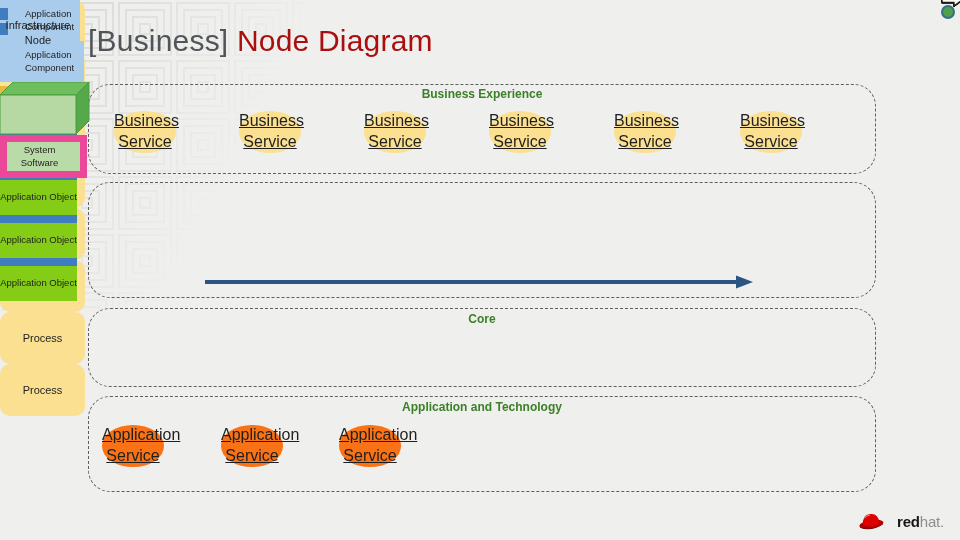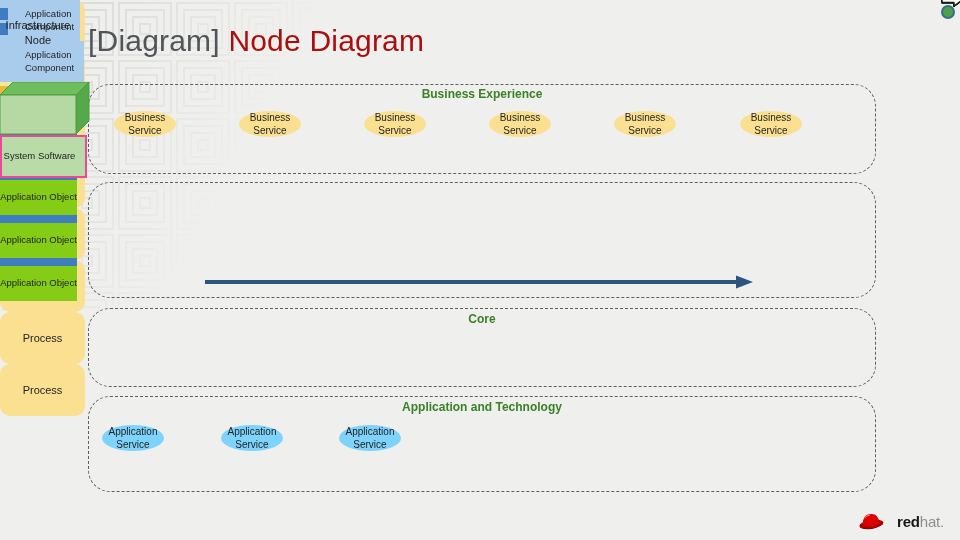--- a/index.html
+++ b/index.html
@@ -30,25 +30,25 @@
     font-size:12px;font-weight:700;color:#3c8028;
   }
   .s1{top:84px;height:90px;}
   .s2{top:182px;height:116px;}
   .s3{top:308px;height:79px;}
   .s4{top:396px;height:96px;}
 
   .ellipse{
     position:absolute;border-radius:50%;
     display:flex;align-items:center;justify-content:center;text-align:center;
-    font-size:10px;line-height:1.3;color:#1f1f1f;
+    font-size:16px;line-height:1.3;color:#1f1f1f;text-decoration:underline;
   }
   .ellipse span{display:block;width:62px;}
   .yellow-el{background:#fbe091;}
-  .blue-el{background:#7dd3fc;align-items:center;}
+  .blue-el{background:#f97316;align-items:center;}
   
   .layer{position:absolute;left:0;top:0;width:960px;height:540px;pointer-events:none;}
 
   .process{
     width:85px;height:52px;border-radius:10px;background:#fbe091;
     display:flex;align-items:center;justify-content:center;
     font-size:11px;color:#1f1f1f;
   }
   .parrow{position:absolute;right:-5px;top:-8px;}
 
@@ -73,21 +73,21 @@
   .ctab1{top:8px;}
   .ctab2{top:23px;}
 
   .node{width:90px;height:53px;}
   .node .node-label{
     position:absolute;left:0;top:13px;width:76px;height:39px;
     display:flex;align-items:center;justify-content:center;text-align:center;
     font-size:11px;line-height:1.3;color:#1f1f1f;
   }
   .software{
-    width:87px;height:43px;background:#b9dba7;border:2px solid #ec4899;box-sizing:border-box;
+    width:87px;height:43px;background:#b9dba7;border:7px solid #ec4899;box-sizing:border-box;
     display:flex;align-items:center;justify-content:center;text-align:center;
     font-size:9.5px;line-height:1.3;color:#1f1f1f;
   }
   .software span{display:block;padding-right:8px;}
   .sw-circle{
     position:absolute;right:5px;top:5px;width:14px;height:14px;border-radius:50%;
     background:#4fa04a;border:2px solid #356f8a;box-sizing:border-box;
   }
 
   .flow-arrow{position:absolute;left:200px;top:274px;}
@@ -112,21 +112,21 @@
           <rect x="3" y="3" width="52" height="52"></rect>
           <rect x="10" y="10" width="38" height="38"></rect>
           <rect x="17" y="17" width="24" height="24"></rect>
           <rect x="24" y="24" width="10" height="10"></rect>
         </g>
       </pattern>
     </defs>
     <rect width="430" height="310" fill="url(#sqp)"></rect>
   </svg>
 
-  <h1 class="title"><span class="t-gray">[Diagram] </span><span class="t-red">Node Diagram</span></h1>
+  <h1 class="title"><span class="t-gray">[Business] </span><span class="t-red">Node Diagram</span></h1>
 
   <div class="section s1"></div>
   <div class="layer">
     <div class="sec-title" style="position:absolute;left:88px;width:788px;top:87px">Business Experience</div>
     <div class="ellipse yellow-el" style="left:114px;top:111px">
         <span>Business Service</span>
       </div>
     <div class="ellipse yellow-el" style="left:239px;top:111px">
         <span>Business Service</span>
       </div>

